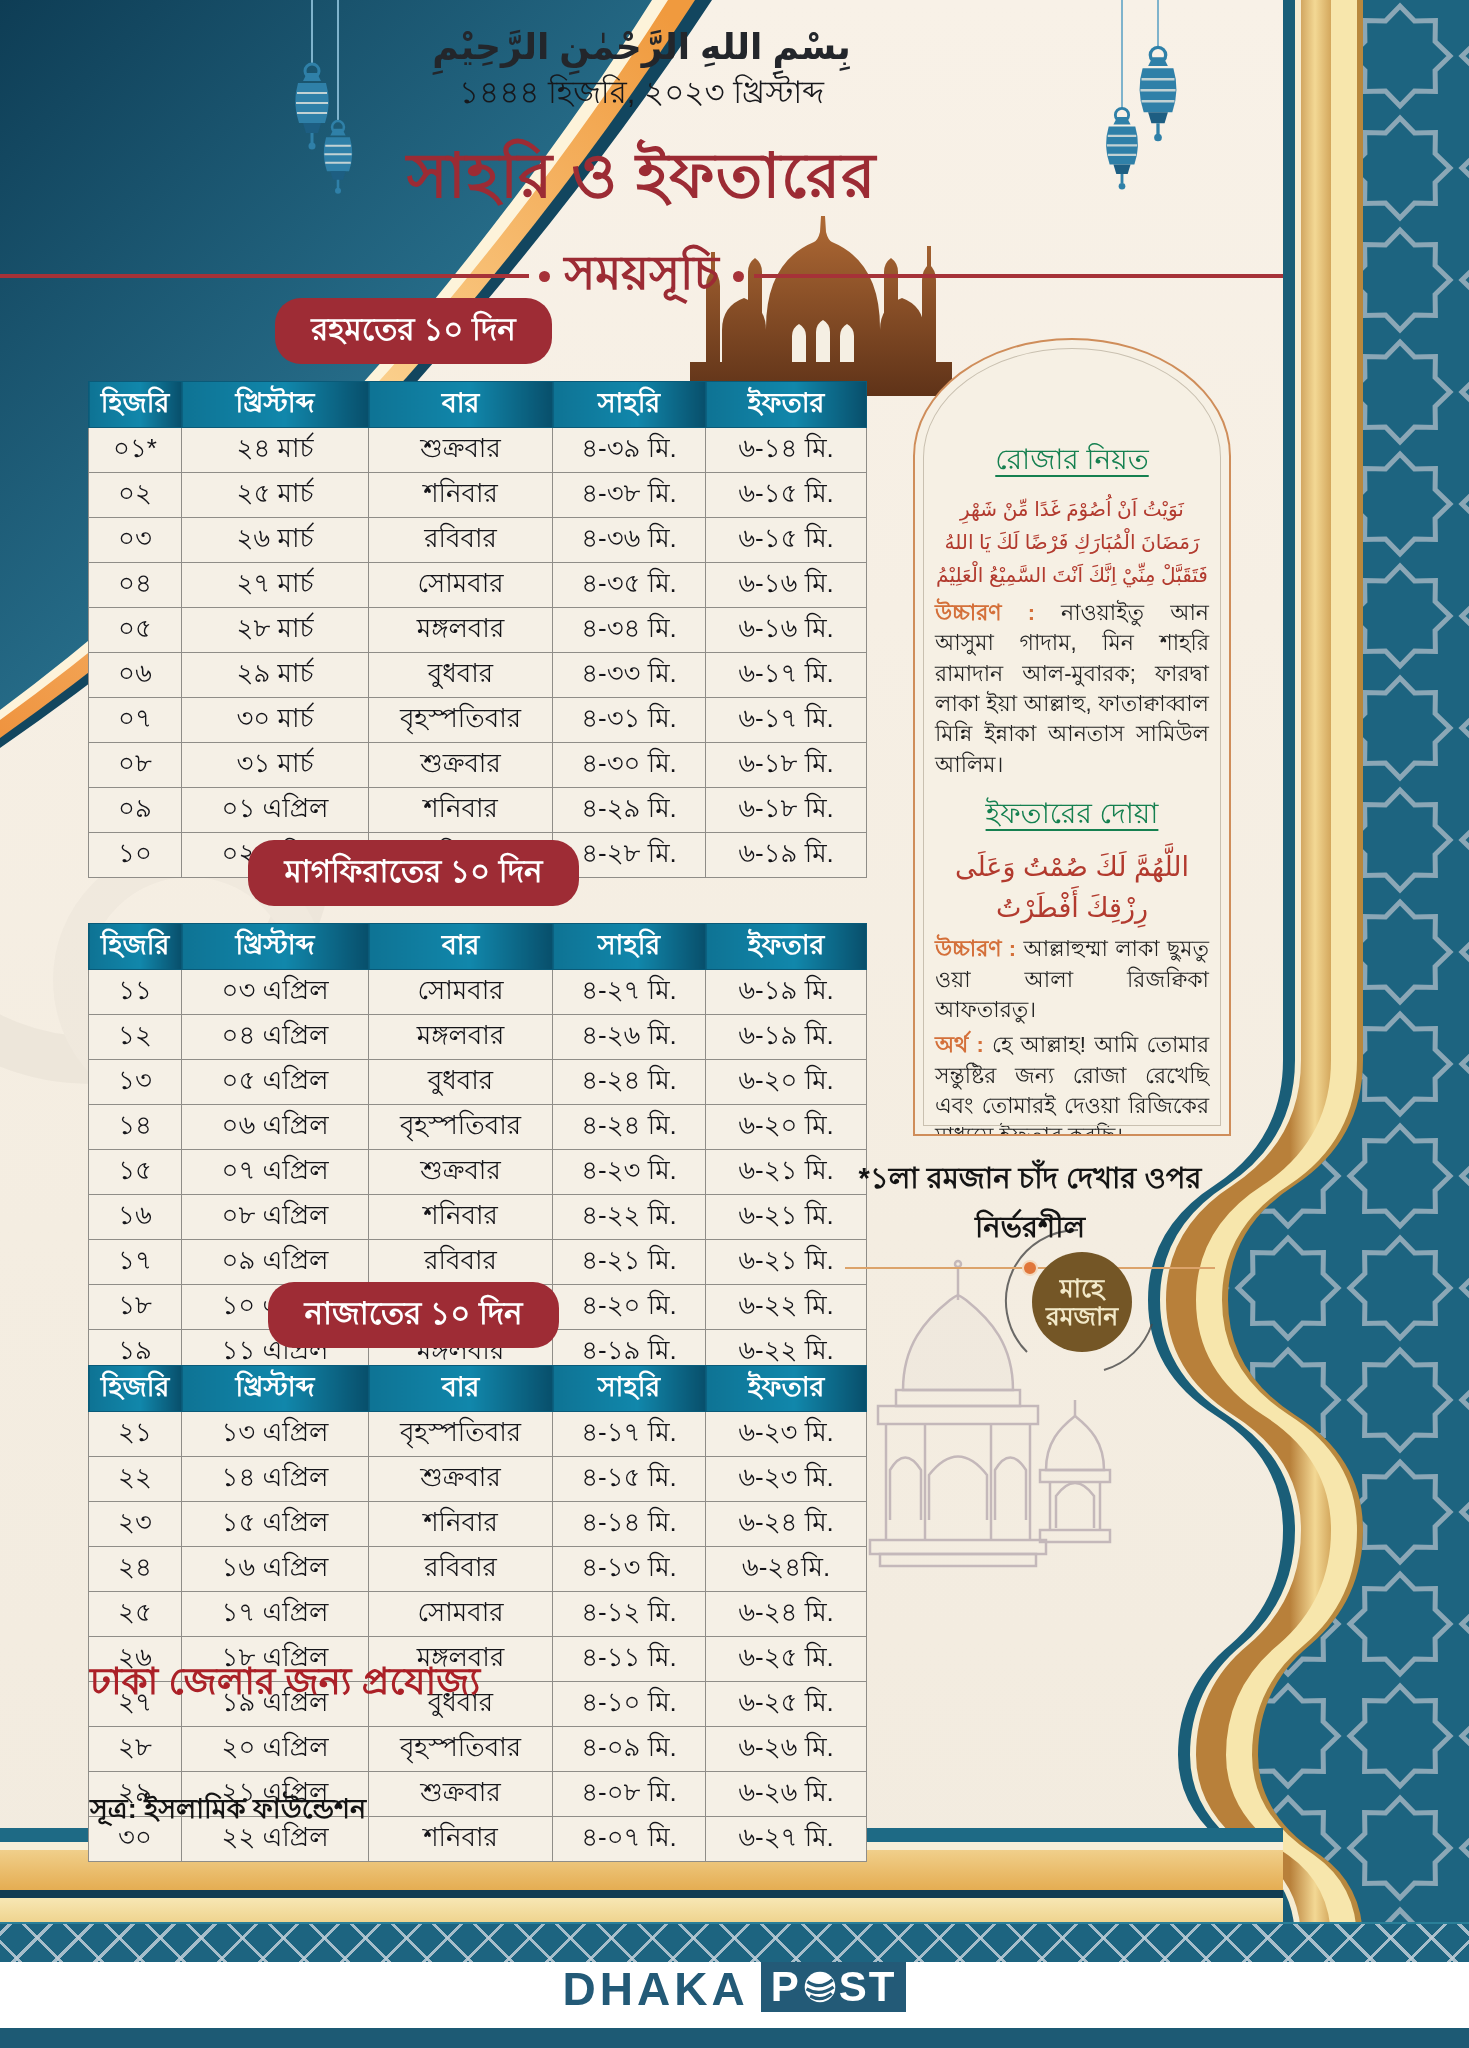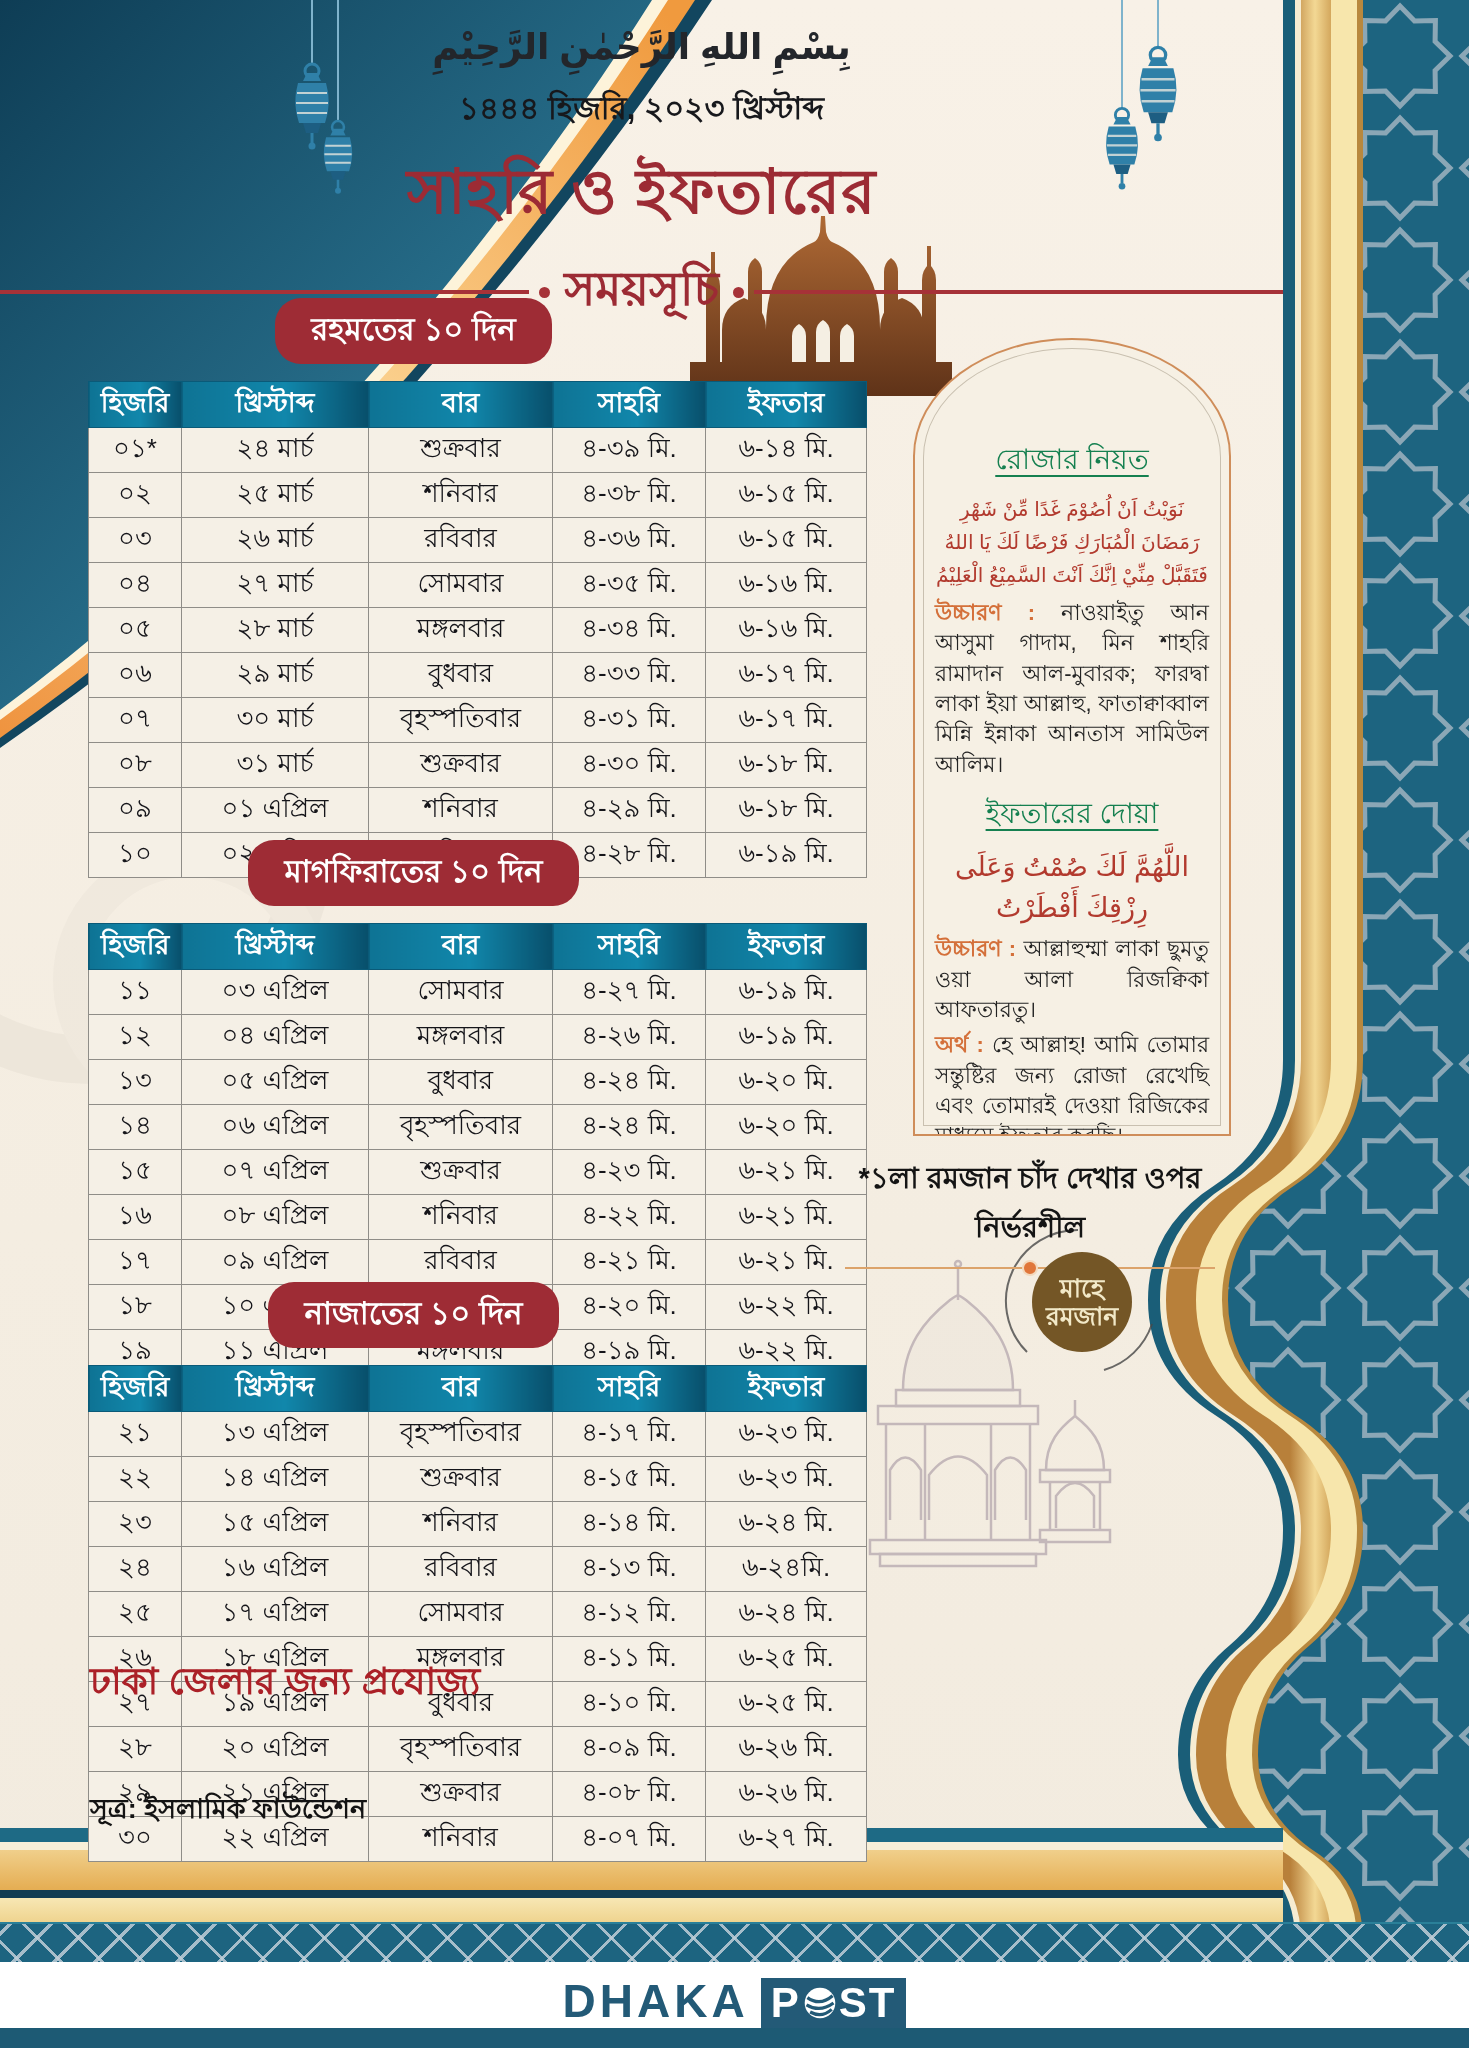--- a/index.html
+++ b/index.html
@@ -7,21 +7,21 @@
     position:relative;width:1469px;height:2048px;overflow:hidden;
     background:linear-gradient(180deg,#f8f1e7 0%,#f4ede1 60%,#f2ebdf 100%);
     font-family:"Liberation Sans","DejaVu Sans",sans-serif;
   }
   .abs{position:absolute;}
   
   #bg-svg{position:absolute;left:0;top:0;width:1469px;height:2048px;z-index:1;}
   
   .header-wrap{left:0;top:0;width:1283px;text-align:center;z-index:3;}
   .bismillah{margin-top:26px;font-size:36px;color:#23262b;direction:rtl;font-weight:bold;}
-  .year-line{margin-top:16px;font-size:31px;font-weight:bold;color:#17181c;}
+  .year-line{font-size:31px;font-weight:normal;color:#17181c;}
   .main-title{margin-top:8px;font-size:62px;font-weight:bold;color:#9c2b34;letter-spacing:1px;}
   .subtitle-row{display:flex;align-items:center;width:1283px;margin-top:6px;}
   .subtitle-rule{flex:1;height:4px;background:#a63238;}
   .subtitle-dot{width:11px;height:11px;border-radius:50%;background:#a63238;margin:0 10px;}
   .subtitle-text{font-size:47px;font-weight:bold;color:#9c2b34;padding:0 4px;}
   
   .day-block{position:absolute;left:88px;width:775px;display:flex;flex-direction:column;z-index:3;}
   .pill{align-self:center;transform:translateX(-62px);background:#9e2c35;color:#fff;
         font-size:31px;font-weight:bold;padding:7px 36px;border-radius:26px;margin-bottom:17px;}
   table.timetable{border-collapse:collapse;width:775px;background:#f5f0e6;table-layout:fixed;}
@@ -67,21 +67,21 @@
   .s3{top:1850px;width:1283px;height:40px;background:linear-gradient(180deg,#f0cf8b,#e5ad52);}
   .s4{top:1890px;width:1283px;height:8px;background:#123c52;}
   .s5{top:1898px;width:1283px;height:24px;background:linear-gradient(180deg,#f7e7b4,#efd48f);}
   .pattern-band{top:1922px;width:1469px;height:40px;z-index:2;
     background:
       repeating-linear-gradient(45deg,transparent 0 13px,rgba(190,205,215,.85) 13px 16px,transparent 16px 29px),
       repeating-linear-gradient(-45deg,transparent 0 13px,rgba(190,205,215,.85) 13px 16px,transparent 16px 29px),
       #1d6480;
     border-top:2px solid #2a8099;box-sizing:border-box;}
   .logo-strip{top:1962px;width:1469px;height:66px;background:#ffffff;z-index:2;
-    display:flex;align-items:flex-end;justify-content:center;gap:12px;}
+    display:flex;align-items:flex-start;justify-content:center;gap:12px;}
   .brand-left{font-size:46px;font-weight:bold;color:#235a77;letter-spacing:4px;}
   .brand-box{display:flex;align-items:center;background:#235a77;padding:3px 10px;gap:1px;height:50px;box-sizing:border-box;}
   .brand-box .bl{color:#fff;font-size:42px;font-weight:bold;letter-spacing:2px;}
   .footer-bar{top:2028px;width:1469px;height:20px;background:#1d5a74;z-index:2;}
 </style>
 </head>
 <body>
 
 <div id="canvas">
 

